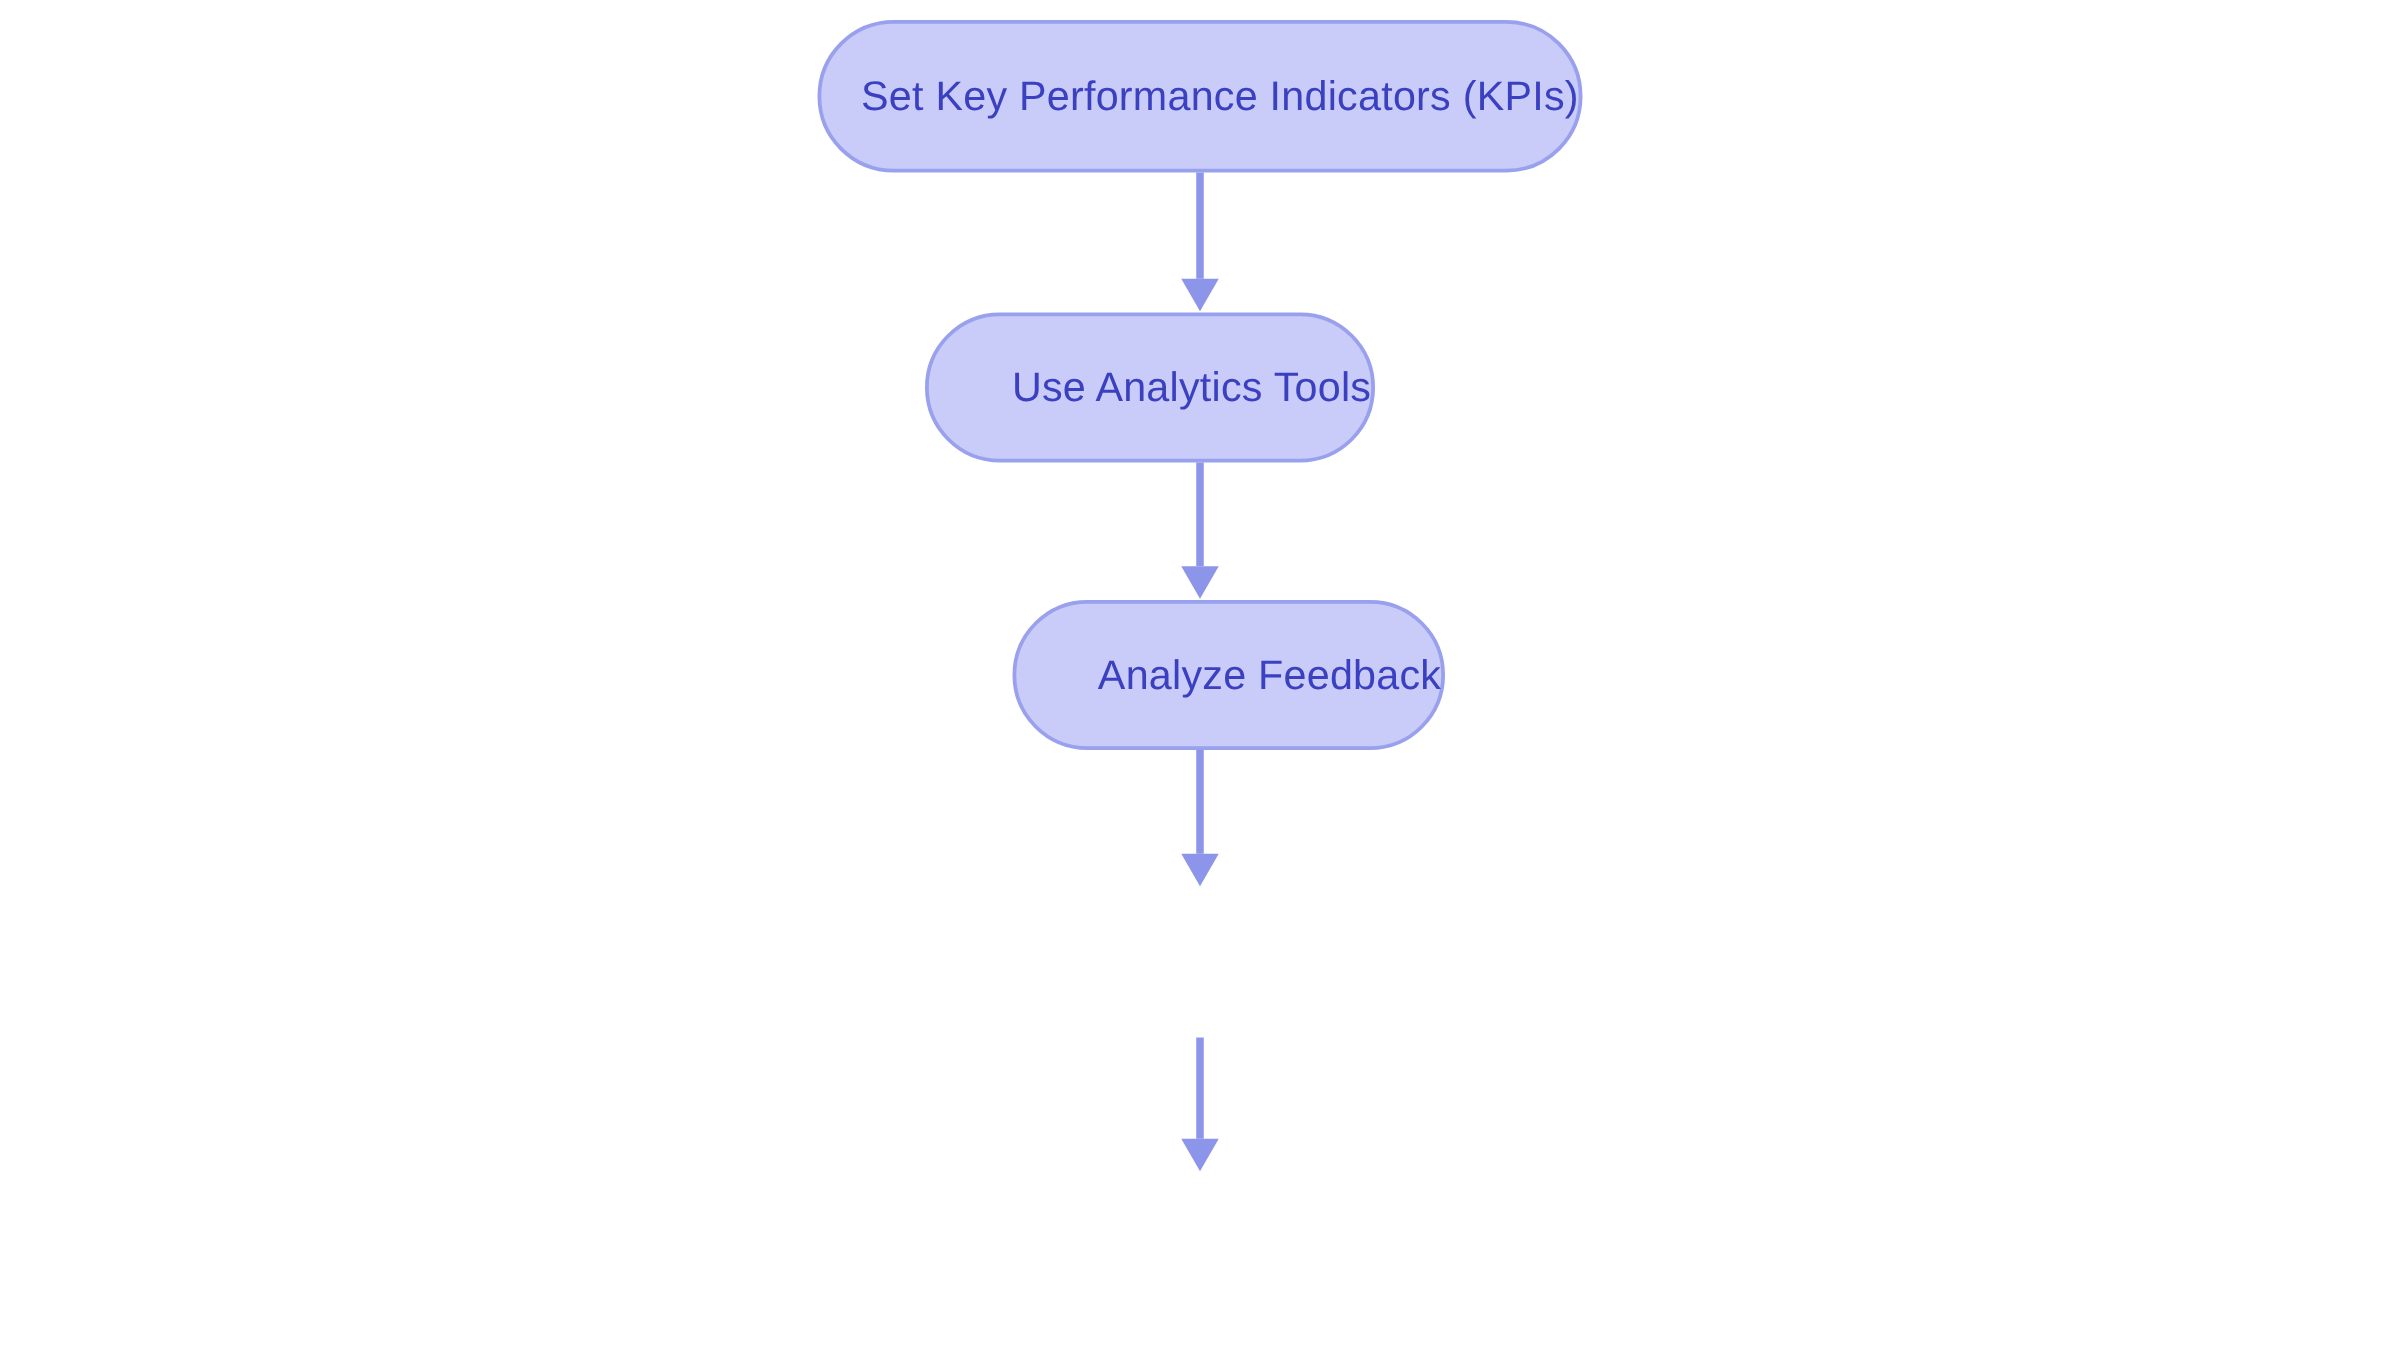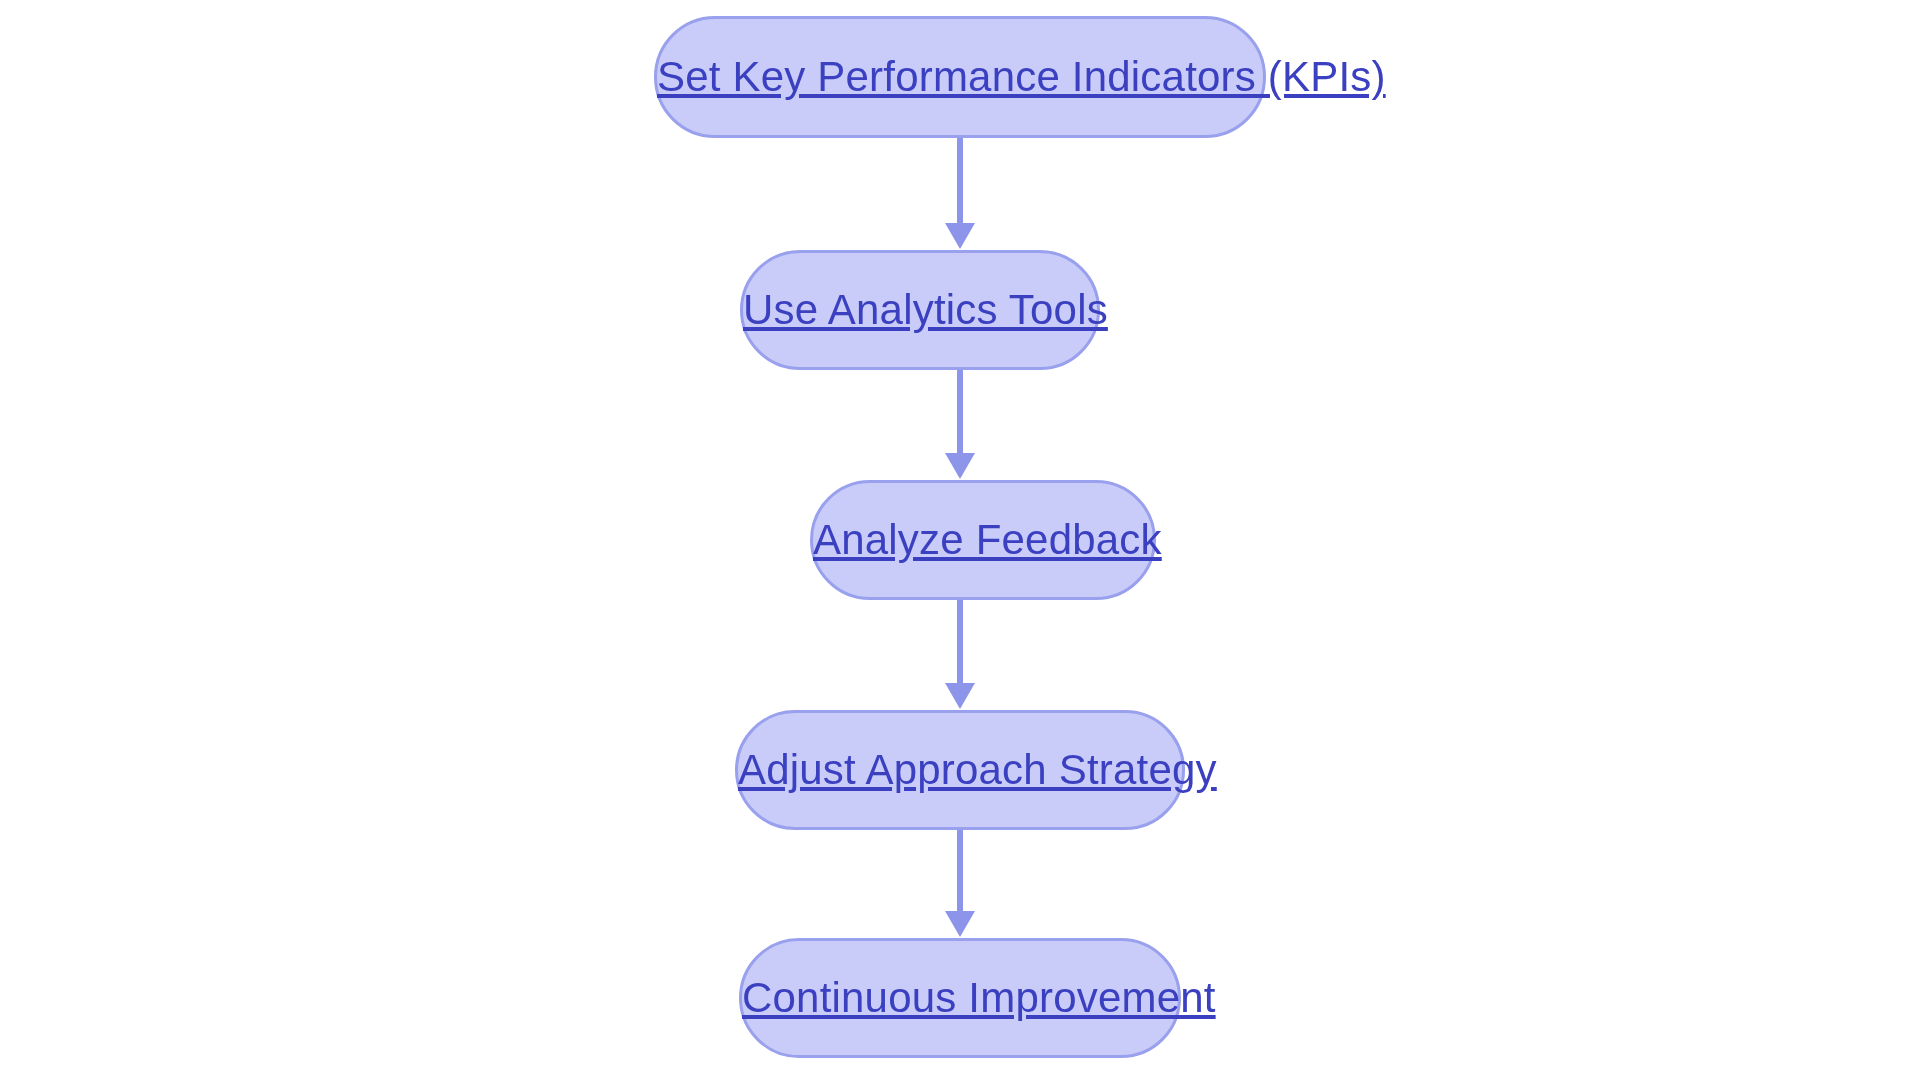--- a/index.html
+++ b/index.html
@@ -13,30 +13,29 @@
     width: 1920px;
     height: 1083px;
     background: var(--background, #ffffff);
     overflow: hidden;
   }
   .node {
     position: absolute;
     box-sizing: border-box;
     display: flex;
     align-items: center;
-    justify-content: flex-start;
+    justify-content: flex-end;
     text-align: center;
     background: var(--node-fill, #c9ccf8);
     border: 3px solid var(--node-border, #99a0ed);
     border-radius: 61px;
     color: var(--node-text, #3b40c1);
-    font-size: 42px;
+    font-size: 33px;
     letter-spacing: 0.2px;
     white-space: nowrap;
-    text-decoration: underline;
   }
   .node-1 { left: 654px; top: 16px;  width: 612px; height: 122px; }
   .node-2 { left: 740px; top: 250px; width: 360px; height: 120px; }
   .node-3 { left: 810px; top: 480px; width: 346px; height: 120px; }
   .node-4 { left: 735px; top: 710px; width: 450px; height: 120px; }
   .node-5 { left: 739px; top: 938px; width: 442px; height: 120px; }
 
   .arrow {
     position: absolute;
     left: 945px;
@@ -87,26 +86,20 @@
 
   <div class="node node-3">
     <span>Analyze Feedback</span>
   </div>
 
   <div class="arrow arrow-3">
     <span class="arrow-line"></span>
     <span class="arrow-head"></span>
   </div>
 
-  <div class="node node-4">
-    <span>Adjust Approach Strategy</span>
-  </div>
 
   <div class="arrow arrow-4">
     <span class="arrow-line"></span>
     <span class="arrow-head"></span>
   </div>
 
-  <div class="node node-5">
-    <span>Continuous Improvement</span>
-  </div>
 
 </div>
 
 </body></html>

